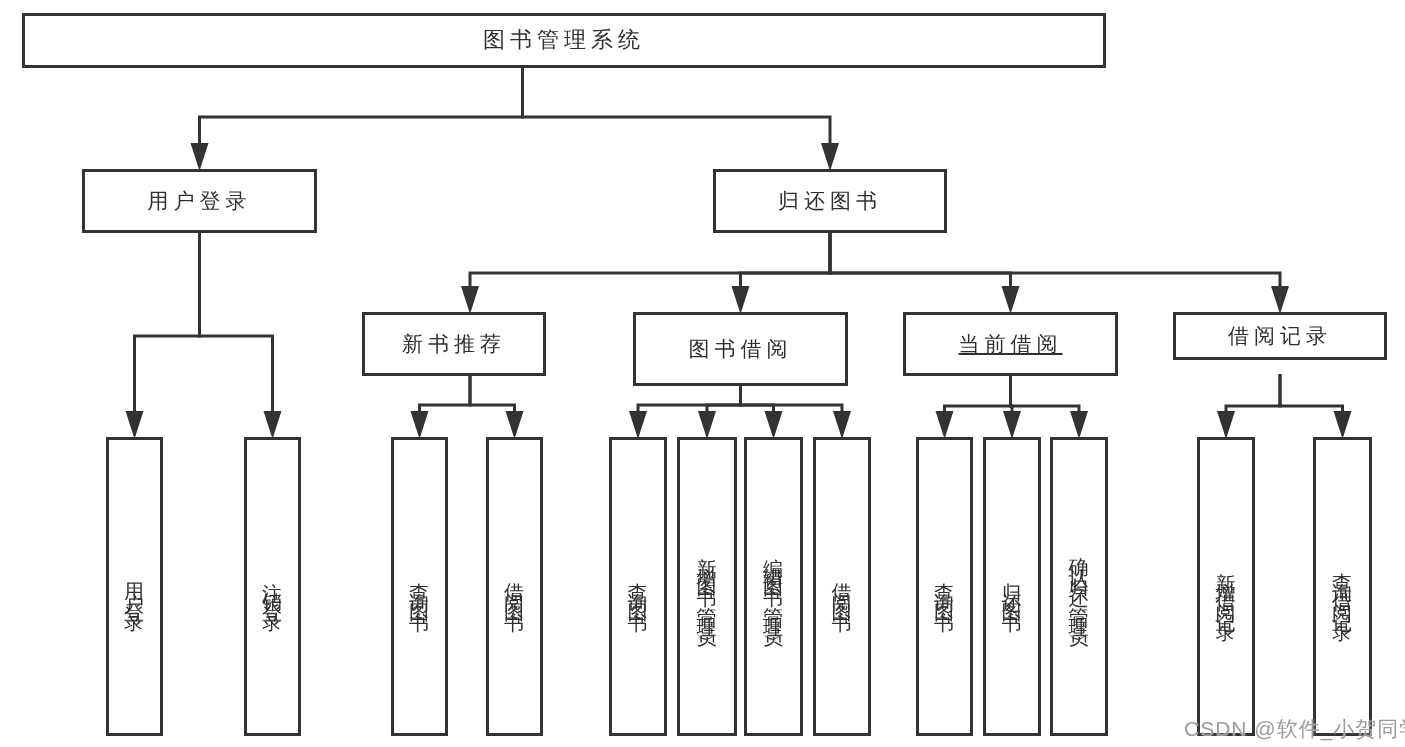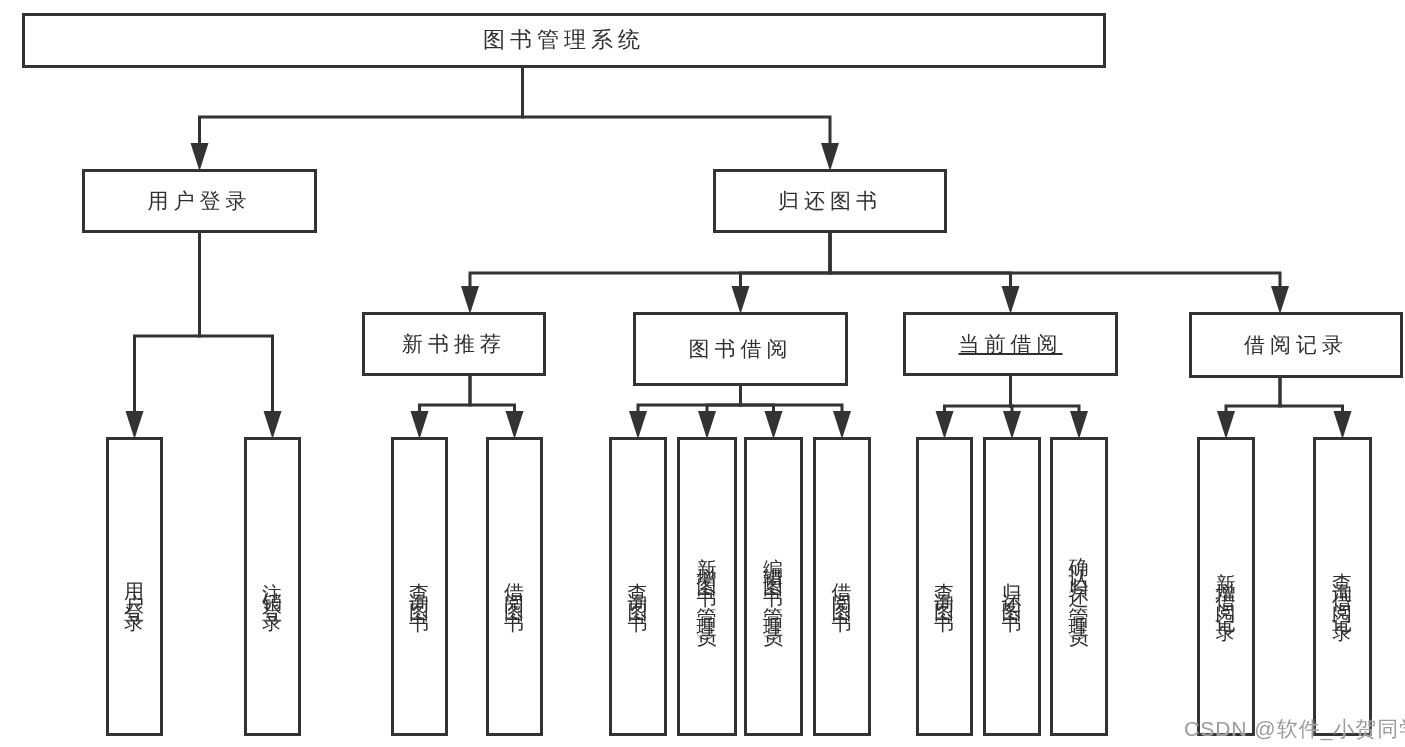--- a/index.html
+++ b/index.html
@@ -85,21 +85,21 @@
     </div>
     <div class="node horizontal" style="left: 362px; top: 312px; width: 184px; height: 64px;">
       <span class="node-label" style="font-size: 21px;">新书推荐</span>
     </div>
     <div class="node horizontal" style="left: 633px; top: 312px; width: 215px; height: 74px;">
       <span class="node-label" style="font-size: 21px;">图书借阅</span>
     </div>
     <div class="node horizontal" style="left: 903px; top: 312px; width: 215px; height: 64px;">
       <span class="node-label" style="font-size: 21px; text-decoration: underline;">当前借阅</span>
     </div>
-    <div class="node horizontal" style="left: 1173px; top: 312px; width: 214px; height: 66px; margin-left: 16px;">
+    <div class="node horizontal" style="left: 1173px; top: 312px; width: 214px; height: 48px;">
       <span class="node-label" style="font-size: 21px;">借阅记录</span>
     </div>
     <div class="node vertical" style="left: 106px; top: 437px; width: 57px; height: 299px;">
       <span class="node-label" style="font-size: 20px;">用户登录</span>
     </div>
     <div class="node vertical" style="left: 244px; top: 437px; width: 57px; height: 299px;">
       <span class="node-label" style="font-size: 20px;">注销登录</span>
     </div>
     <div class="node vertical" style="left: 391px; top: 437px; width: 57px; height: 299px;">
       <span class="node-label" style="font-size: 20px;">查询图书</span>

